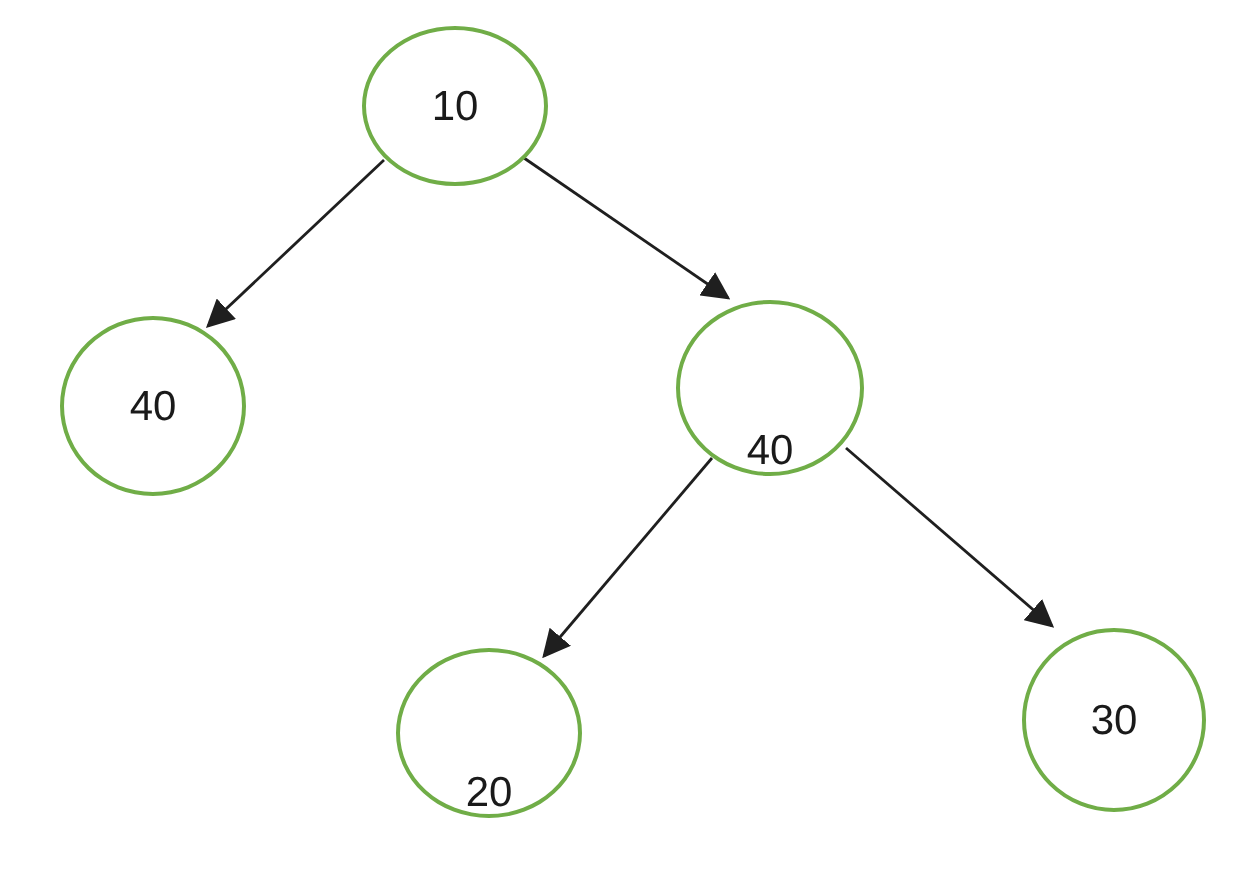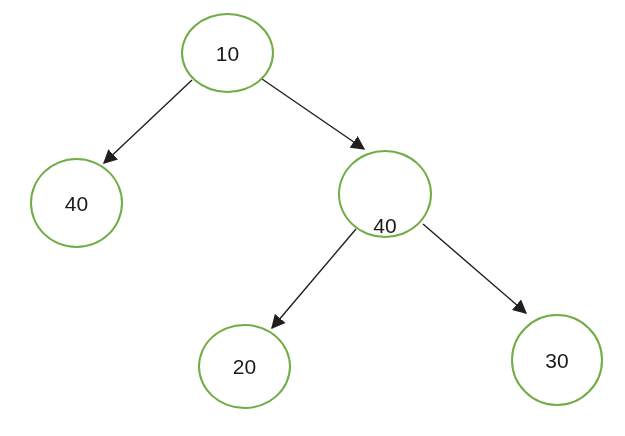--- a/index.html
+++ b/index.html
@@ -30,21 +30,21 @@
     justify-content: center;
     font-size: 21px;
     color: #1a1a1a;
     line-height: 1;
   }
 
   
   .node-10 { left: 181px; top: 13px;  width: 93px; height: 80px; }
   .node-50 { left: 30px;  top: 158px; width: 93px; height: 90px; }
   .node-40 { left: 338px; top: 150px; width: 94px; height: 88px; align-items: flex-end; }
-  .node-20 { left: 198px; top: 324px; width: 93px; height: 85px; }
+  .node-20 { left: 198px; top: 324px; width: 93px; height: 85px; align-items: flex-end; }
   .node-30 { left: 511px; top: 314px; width: 92px; height: 92px; }
 </style>
 </head>
 <body>
 
 <div class="canvas">
 
   <svg class="edges-layer" width="625" height="436" viewBox="0 0 625 436" xmlns="http://www.w3.org/2000/svg" aria-hidden="true">
     <defs>
       <marker id="arrowhead" viewBox="0 0 10 10" refX="9" refY="5" markerWidth="10" markerHeight="10" orient="auto-start-reverse">

